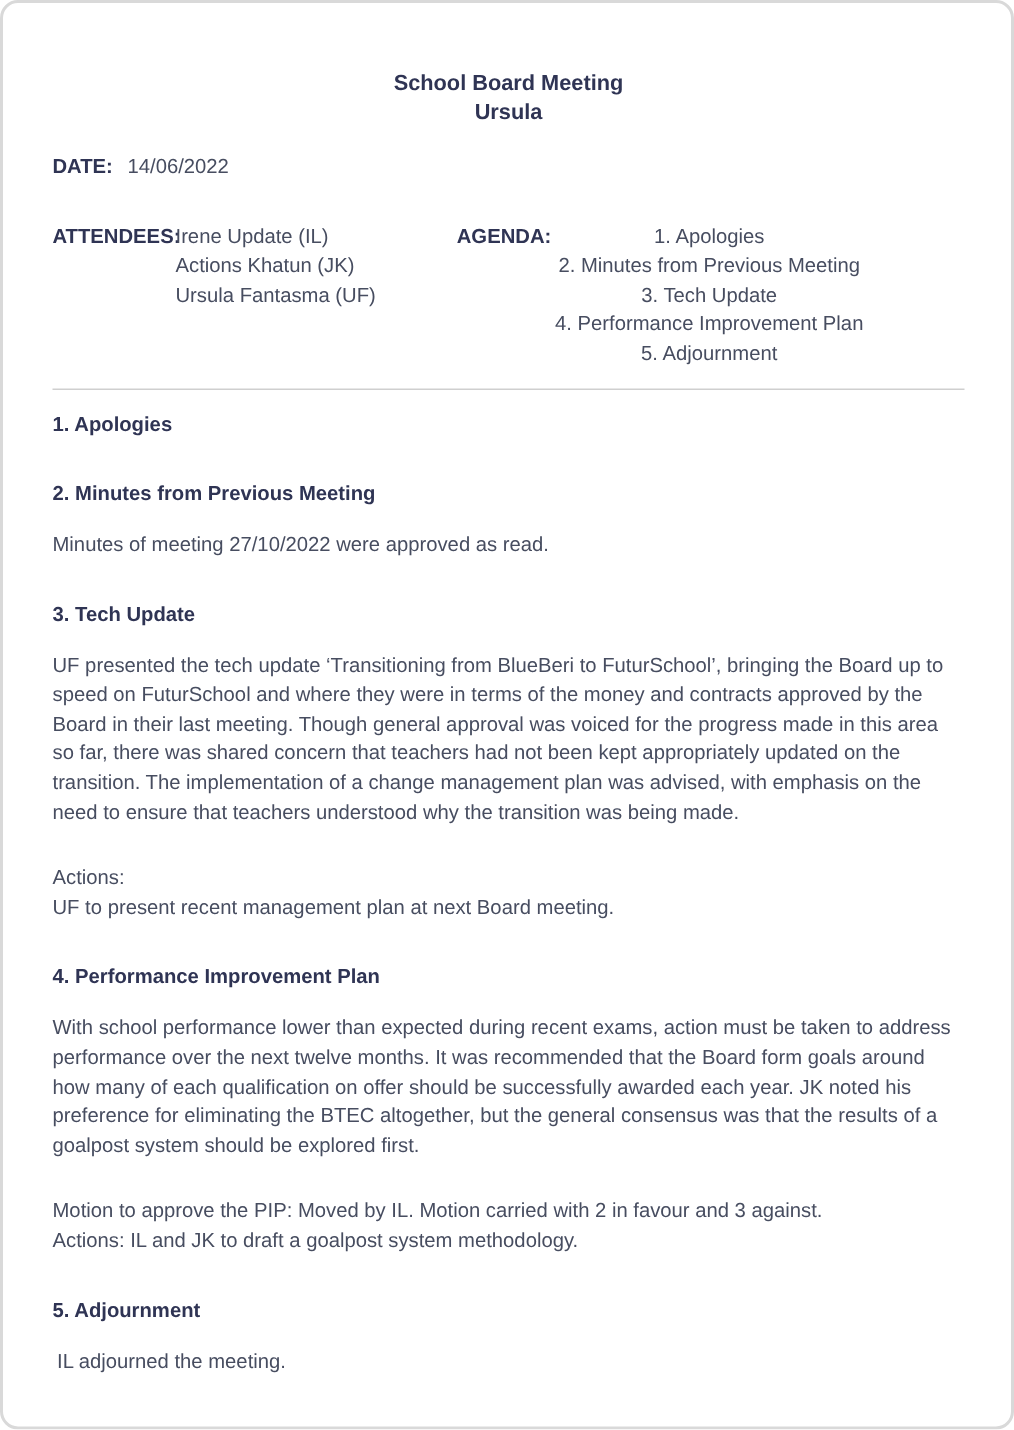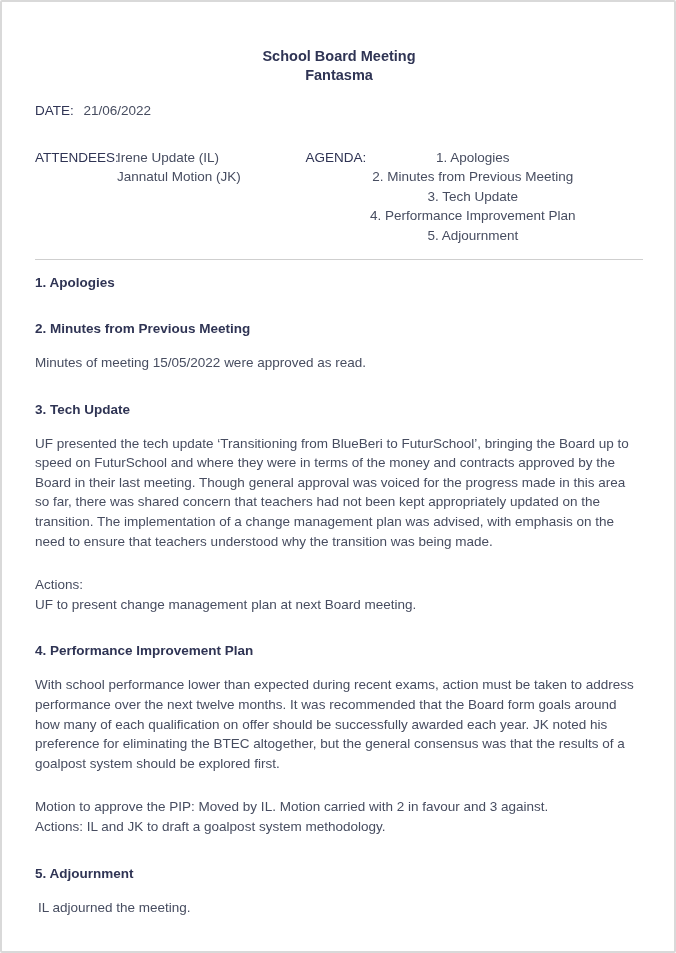--- a/index.html
+++ b/index.html
@@ -18,41 +18,41 @@
   .viewport {
     position: relative;
     width: 676px;
     height: 953px;
     background: #ffffff;
   }
   .page {
     position: absolute;
     inset: 0;
     border: 2px solid var(--page-border);
-    border-radius: 2px;
+    border-radius: 12px;
     background: #ffffff;
     padding: 45px 31px 2px 33px;
     overflow: hidden;
   }
   .doc-title {
     text-align: center;
     color: var(--heading-text);
     font-size: 14.5px;
     font-weight: bold;
     line-height: 19px;
     margin: 0;
   }
   .date-row {
     margin-top: 16px;
     font-size: 13.5px;
     line-height: 19.5px;
     color: var(--body-text);
   }
   .label {
-    font-weight: normal;
+    font-weight: bold;
     color: var(--heading-text);
   }
   .date-row .value { margin-left: 6px; }
   .meta-row {
     display: flex;
     margin-top: 27px;
     font-size: 13.5px;
     line-height: 19.5px;
     color: var(--body-text);
   }
@@ -91,34 +91,35 @@
   p.indent-sm { padding-left: 3px; }
 </style>
 </head>
 <body>
 
 <div class="viewport">
   <div class="page">
 
     <h1 class="doc-title">
       <span>School Board Meeting</span><br>
-      <span>Fantasma</span>
+      <span>Ursula</span>
     </h1>
 
     <div class="date-row">
       <span class="label">DATE:</span>
-      <span class="value">21/06/2022</span>
+      <span class="value">14/06/2022</span>
     </div>
 
     <div class="meta-row">
       <div class="attendees-block">
         <span class="label">ATTENDEES:</span>
         <div class="stack">
           <div>Irene Update (IL)</div>
-          <div>Jannatul Motion (JK)</div>
+          <div>Actions Khatun (JK)</div>
+          <div>Ursula Fantasma (UF)</div>
         </div>
       </div>
       <div class="agenda-block">
         <span class="label">AGENDA:</span>
         <div class="stack">
           <div>1. Apologies</div>
           <div>2. Minutes from Previous Meeting</div>
           <div>3. Tech Update</div>
           <div>4. Performance Improvement Plan</div>
           <div>5. Adjournment</div>
@@ -128,28 +129,28 @@
 
     <hr class="divider">
 
     <main>
       <section class="first">
         <h2 class="section-heading">1. Apologies</h2>
       </section>
 
       <section>
         <h2 class="section-heading">2. Minutes from Previous Meeting</h2>
-        <p class="section-paragraph">Minutes of meeting 15/05/2022 were approved as read.</p>
+        <p class="section-paragraph">Minutes of meeting 27/10/2022 were approved as read.</p>
       </section>
 
       <section>
         <h2 class="section-heading">3. Tech Update</h2>
         <p class="section-paragraph">UF presented the tech update ‘Transitioning from BlueBeri to FuturSchool’, bringing the Board up to speed on FuturSchool and where they were in terms of the money and contracts approved by the Board in their last meeting. Though general approval was voiced for the progress made in this area so far, there was shared concern that teachers had not been kept appropriately updated on the transition. The implementation of a change management plan was advised, with emphasis on the need to ensure that teachers understood why the transition was being made.</p>
         <p class="section-paragraph">Actions:
-UF to present change management plan at next Board meeting.</p>
+UF to present recent management plan at next Board meeting.</p>
       </section>
 
       <section>
         <h2 class="section-heading">4. Performance Improvement Plan</h2>
         <p class="section-paragraph">With school performance lower than expected during recent exams, action must be taken to address performance over the next twelve months. It was recommended that the Board form goals around how many of each qualification on offer should be successfully awarded each year. JK noted his preference for eliminating the BTEC altogether, but the general consensus was that the results of a goalpost system should be explored first.</p>
         <p class="section-paragraph">Motion to approve the PIP: Moved by IL. Motion carried with 2 in favour and 3 against.
 Actions: IL and JK to draft a goalpost system methodology.</p>
       </section>
 
       <section>

